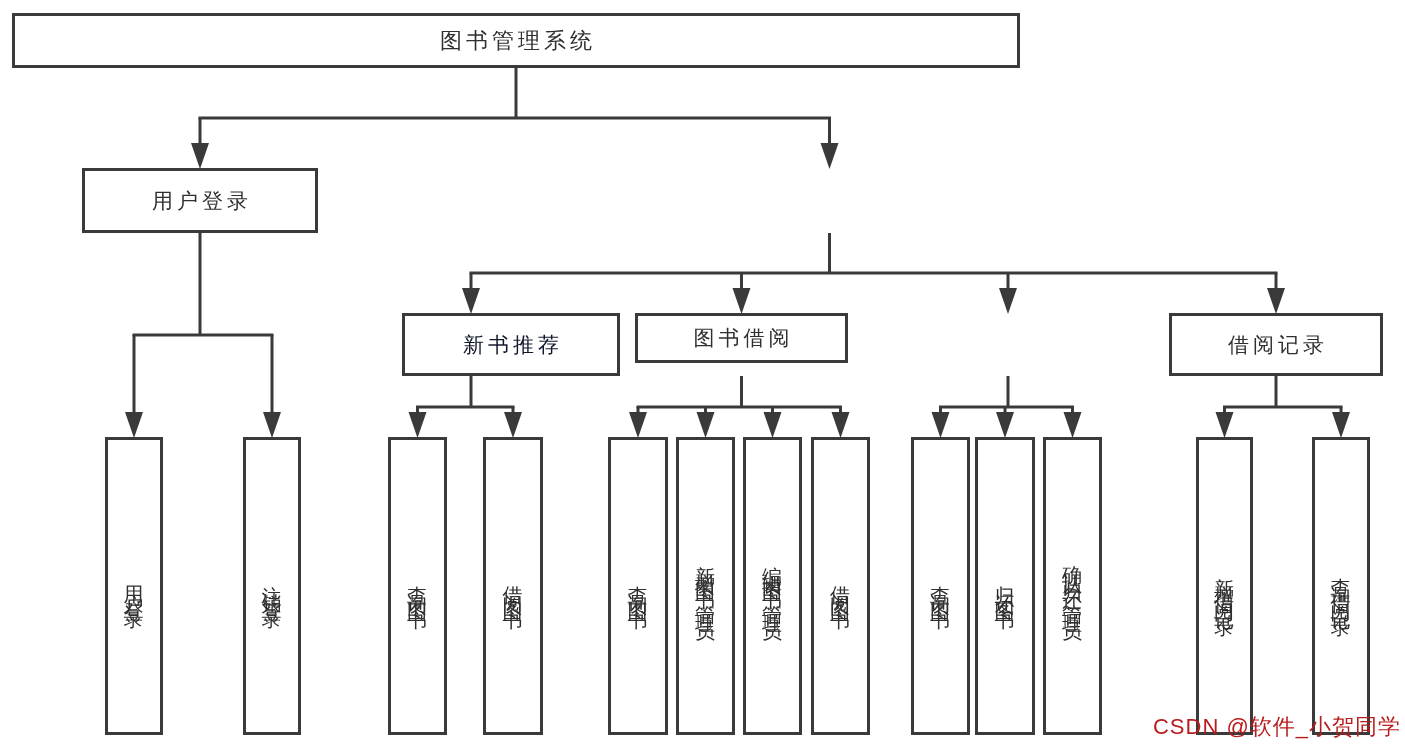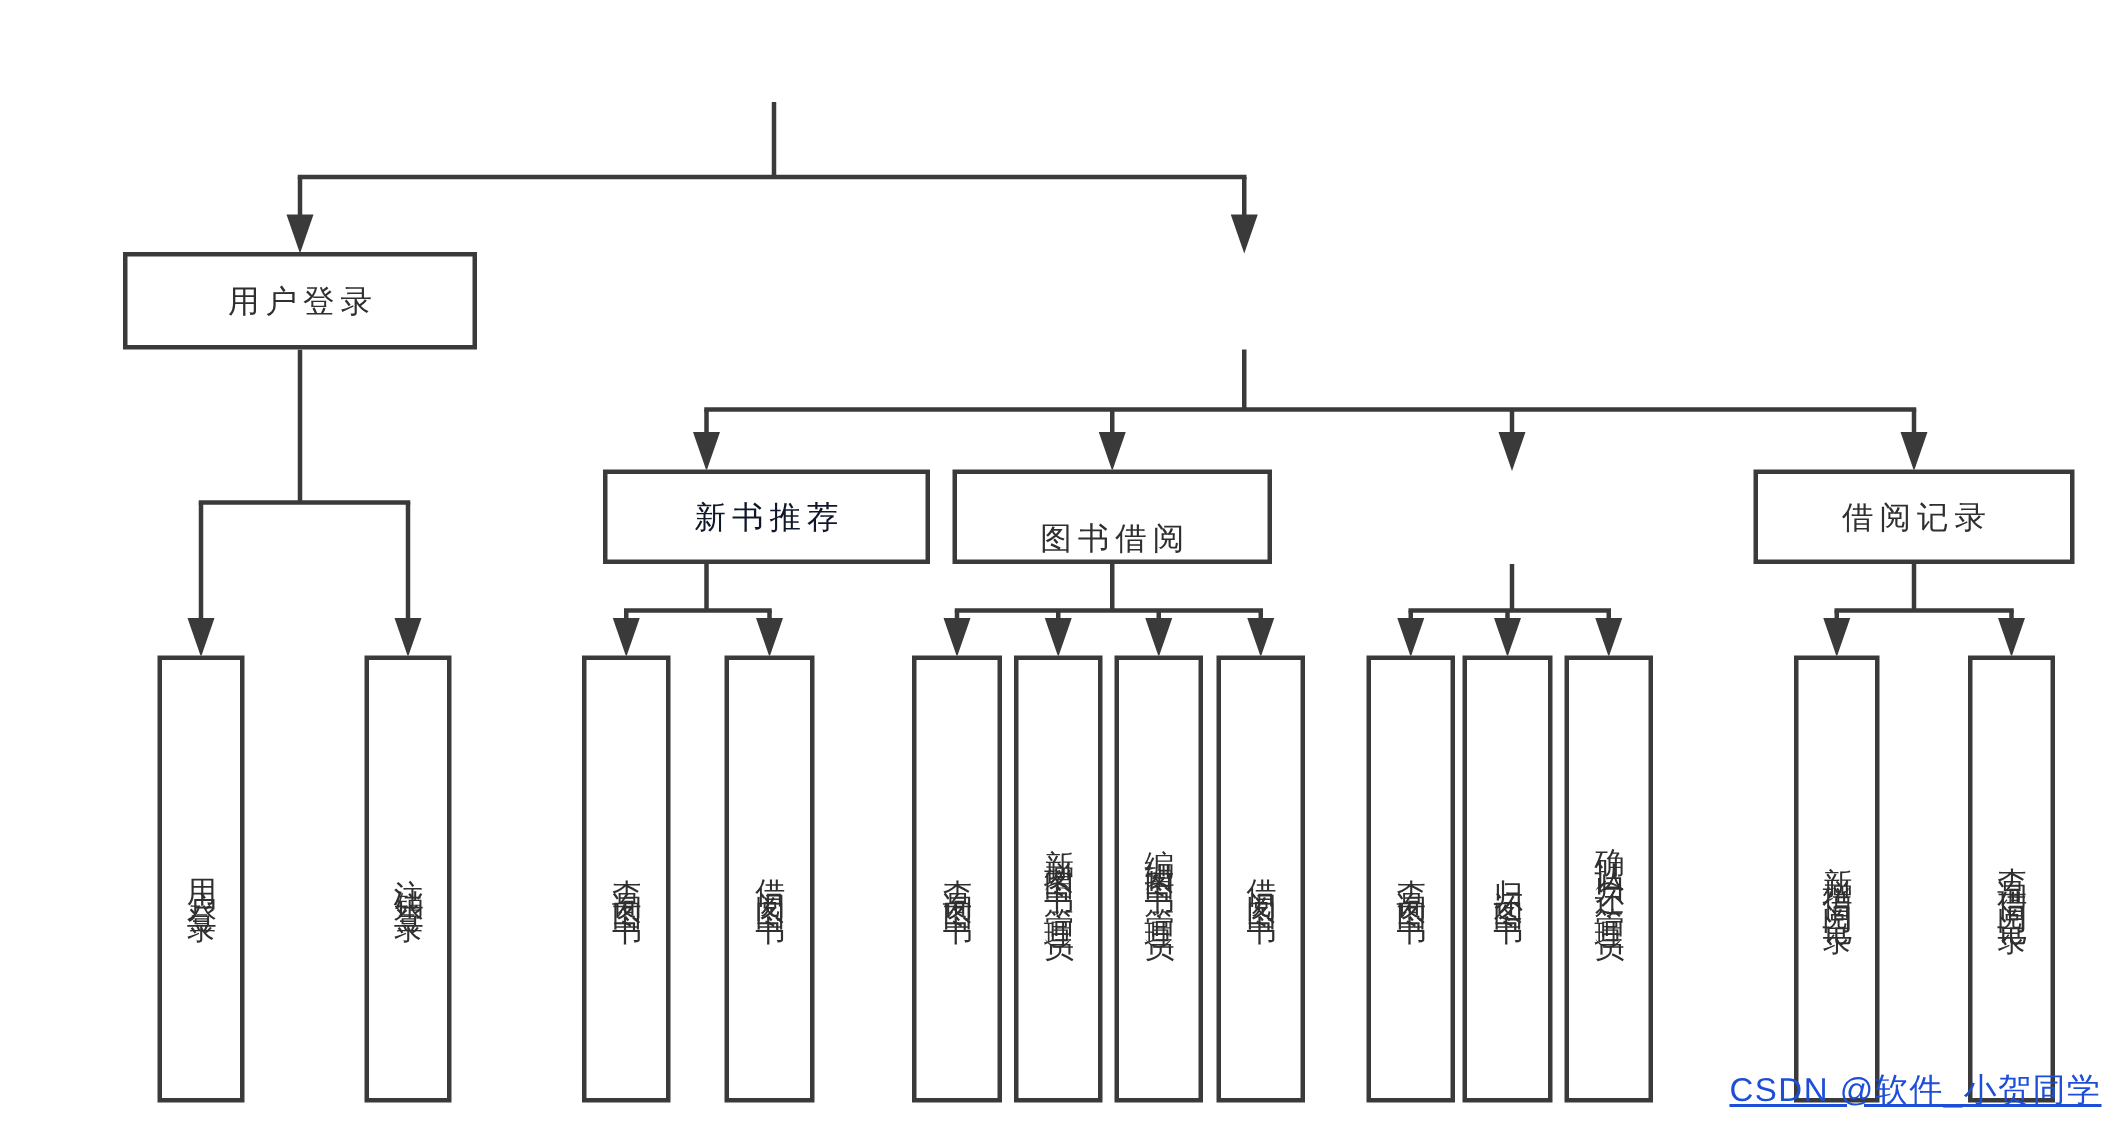--- a/index.html
+++ b/index.html
@@ -110,28 +110,31 @@
       <line x1="1072.5" y1="407" x2="1072.5" y2="417" stroke="#3a3a3a" stroke-width="3" data-name="connector-line"></line>
       <polygon points="1063.5,412 1081.5,412 1072.5,438" fill="#3a3a3a" data-name="arrowhead-icon"></polygon>
       <line x1="1276" y1="376" x2="1276" y2="407" stroke="#3a3a3a" stroke-width="3" data-name="connector-line"></line>
       <line x1="1223" y1="407" x2="1342.5" y2="407" stroke="#3a3a3a" stroke-width="3" data-name="connector-line"></line>
       <line x1="1224.5" y1="407" x2="1224.5" y2="417" stroke="#3a3a3a" stroke-width="3" data-name="connector-line"></line>
       <polygon points="1215.5,412 1233.5,412 1224.5,438" fill="#3a3a3a" data-name="arrowhead-icon"></polygon>
       <line x1="1341" y1="407" x2="1341" y2="417" stroke="#3a3a3a" stroke-width="3" data-name="connector-line"></line>
       <polygon points="1332,412 1350,412 1341,438" fill="#3a3a3a" data-name="arrowhead-icon"></polygon>
     </svg>
 
-  <div id="watermark" data-name="watermark-text" style="color: #1d4ed8; text-decoration: underline;">CSDN @软件_小贺同学</div>
+  <div id="watermark" data-name="watermark-text" style="color: #b91c1c;">CSDN @软件_小贺同学</div>
+<div class="node horiz" data-name="node-root" style="left: 12px; top: 13px; width: 1008px; height: 55px; border-color: rgb(58, 58, 58); color: rgb(47, 47, 47);">
+      <span class="label" data-name="node-label">图书管理系统</span>
+    </div>
     <div class="node horiz" data-name="node-user-login" style="left: 82px; top: 168px; width: 236px; height: 65px; border-color: rgb(58, 58, 58); color: rgb(47, 47, 47);">
       <span class="label" data-name="node-label">用户登录</span>
     </div>
     <div class="node horiz" data-name="node-new-book" style="left: 362px; top: 313px; width: 218px; height: 63px; border-color: rgb(58, 58, 58); color: #0f172a; margin-left: 40px;">
       <span class="label" data-name="node-label">新书推荐</span>
     </div>
-    <div class="node horiz" data-name="node-book-borrow" style="left: 635px; top: 313px; width: 213px; height: 63px; border-color: rgb(58, 58, 58); color: rgb(47, 47, 47); align-items: flex-end;">
+    <div class="node horiz" data-name="node-book-borrow" style="left: 635px; top: 313px; width: 213px; height: 50px; border-color: rgb(58, 58, 58); color: rgb(47, 47, 47);">
       <span class="label" data-name="node-label">图书借阅</span>
     </div>
     <div class="node horiz" data-name="node-borrow-record" style="left: 1169px; top: 313px; width: 214px; height: 63px; border-color: rgb(58, 58, 58); color: rgb(47, 47, 47);">
       <span class="label" data-name="node-label">借阅记录</span>
     </div>
     <div class="node vert" data-name="node-leaf-user-login" style="left: 105px; top: 437px; width: 58px; height: 298px; border-color: rgb(58, 58, 58); color: rgb(47, 47, 47);">
       <span class="label" data-name="node-label">用户登录</span>
     </div>
     <div class="node vert" data-name="node-leaf-logout" style="left: 243px; top: 437px; width: 58px; height: 298px; border-color: rgb(58, 58, 58); color: rgb(47, 47, 47);">
       <span class="label" data-name="node-label">注销登录</span>

